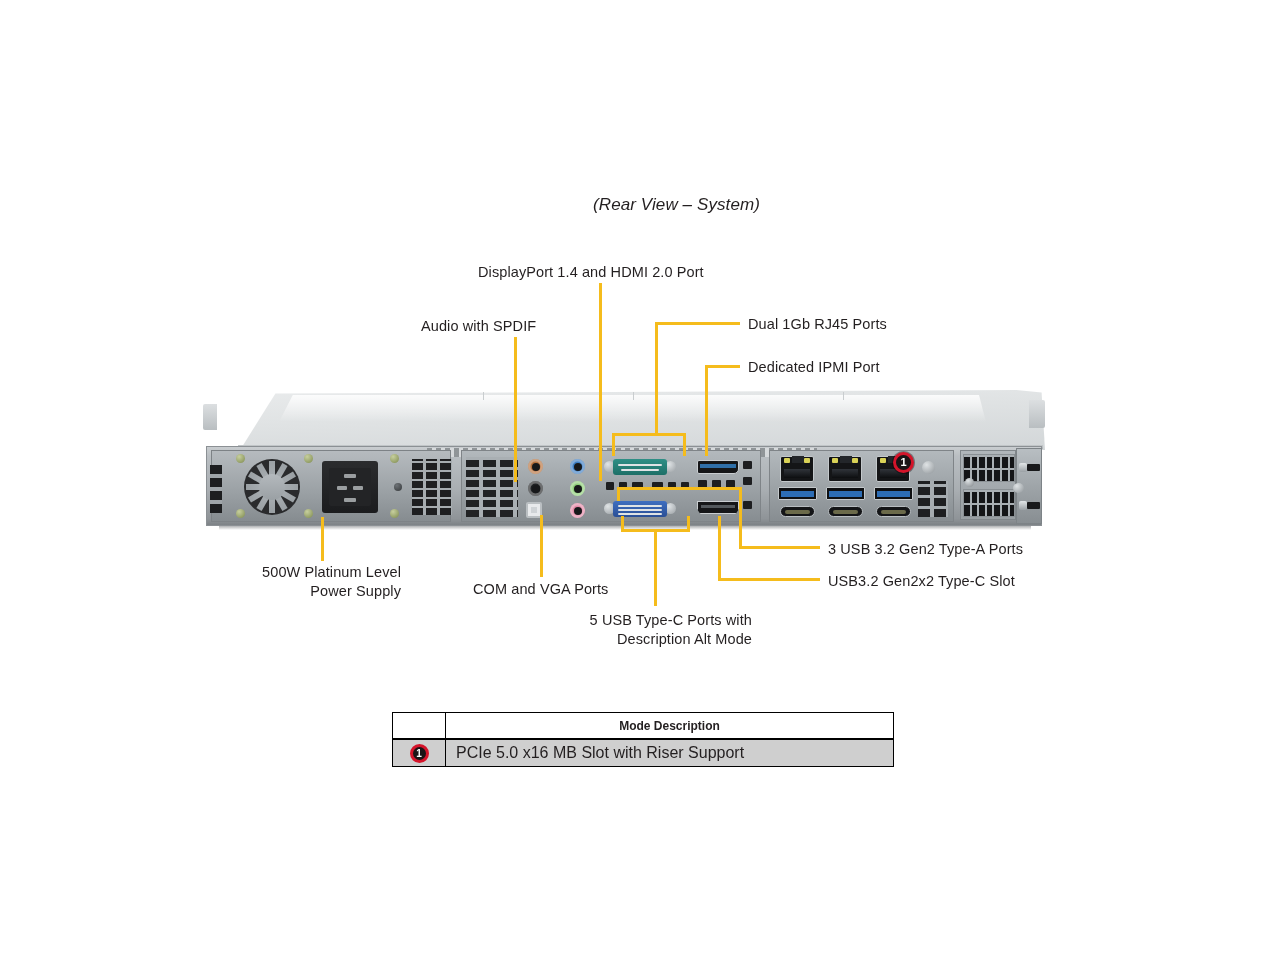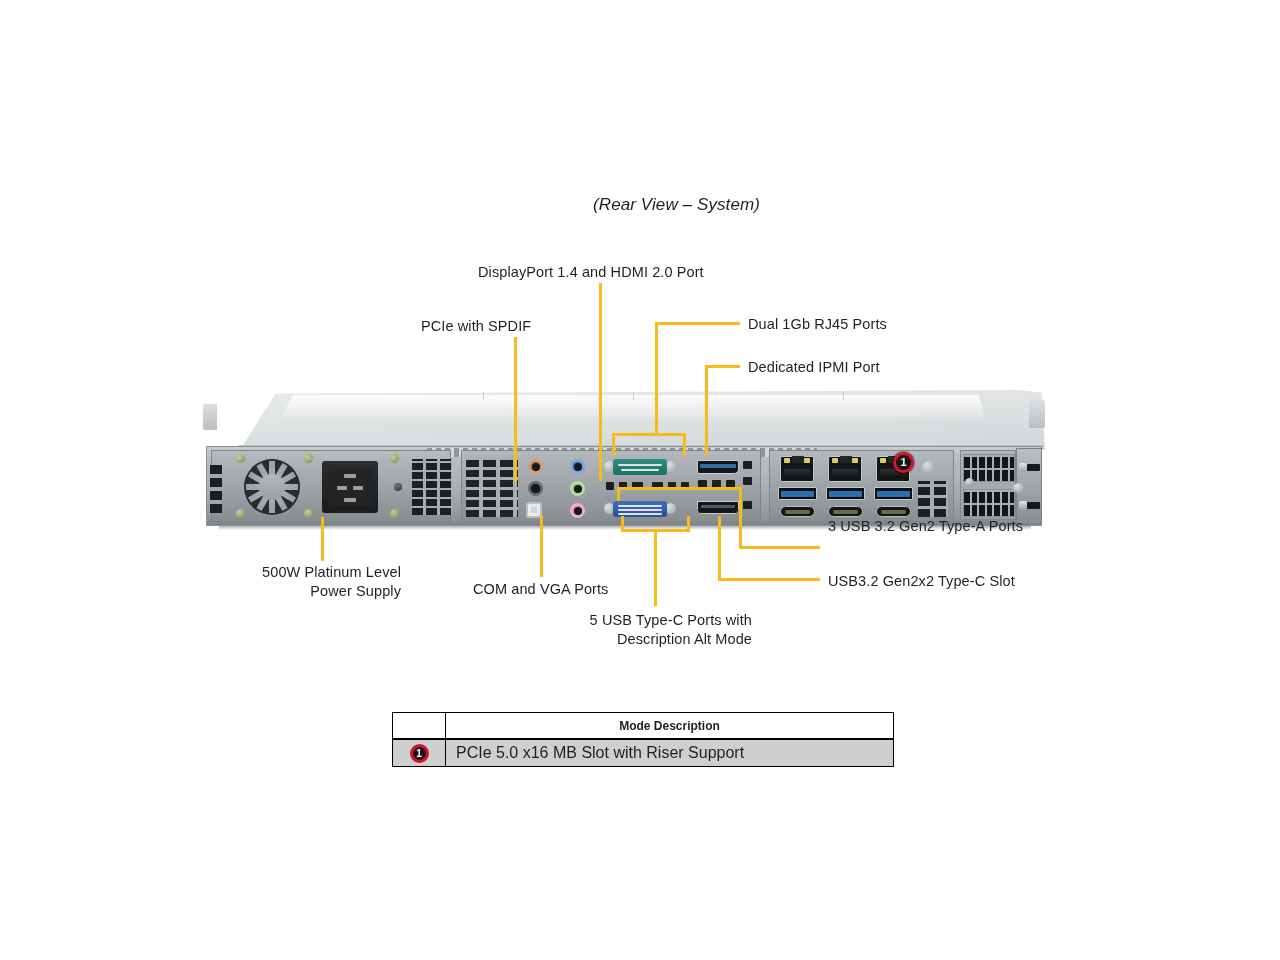--- a/index.html
+++ b/index.html
@@ -371,35 +371,35 @@
   <div class="ln" style="left:617px;top:487px;width:125px;height:3px;"></div>
   <div class="ln" style="left:617px;top:487px;width:3px;height:14px;"></div>
   <div class="ln" style="left:739px;top:487px;width:3px;height:59px;"></div>
   <div class="ln" style="left:739px;top:546px;width:81px;height:3px;"></div>
 
   <div class="ln" style="left:718px;top:516px;width:3px;height:64px;"></div>
   <div class="ln" style="left:718px;top:578px;width:102px;height:3px;"></div>
 
   <div class="lbl" style="left:478px;top:263px;">DisplayPort 1.4 and HDMI 2.0 Port</div>
 
-  <div class="lbl" style="left:421px;top:317px;">PCIe with SPDIF</div>
+  <div class="lbl" style="left:421px;top:317px;">Audio with SPDIF</div>
 
   <div class="lbl" style="left:748px;top:315px;">Dual 1Gb RJ45 Ports</div>
 
   <div class="lbl" style="left:748px;top:358px;">Dedicated IPMI Port</div>
 
   <div class="lbl ctr" style="left:241px;top:563px;width:160px;">500W Platinum Level</div>
   <div class="lbl ctr" style="left:241px;top:582px;width:160px;">Power Supply</div>
 
   <div class="lbl" style="left:473px;top:580px;">COM and VGA Ports</div>
 
   <div class="lbl ctr" style="left:557px;top:611px;width:195px;">5 USB Type-C Ports with</div>
   <div class="lbl ctr" style="left:557px;top:630px;width:195px;">Description Alt Mode</div>
 
-  <div class="lbl" style="left:828px;top:517px;text-align:right;">3 USB 3.2 Gen2 Type-A Ports</div>
+  <div class="lbl" style="left:828px;top:540px;text-align:right;">3 USB 3.2 Gen2 Type-A Ports</div>
 
   <div class="lbl" style="left:828px;top:572px;">USB3.2 Gen2x2 Type-C Slot</div>
 
   <table id="slot-table">
     <thead>
       <tr>
         <th class="hd-blank"></th>
         <th class="hd-desc">Mode Description</th>
       </tr>
     </thead>

